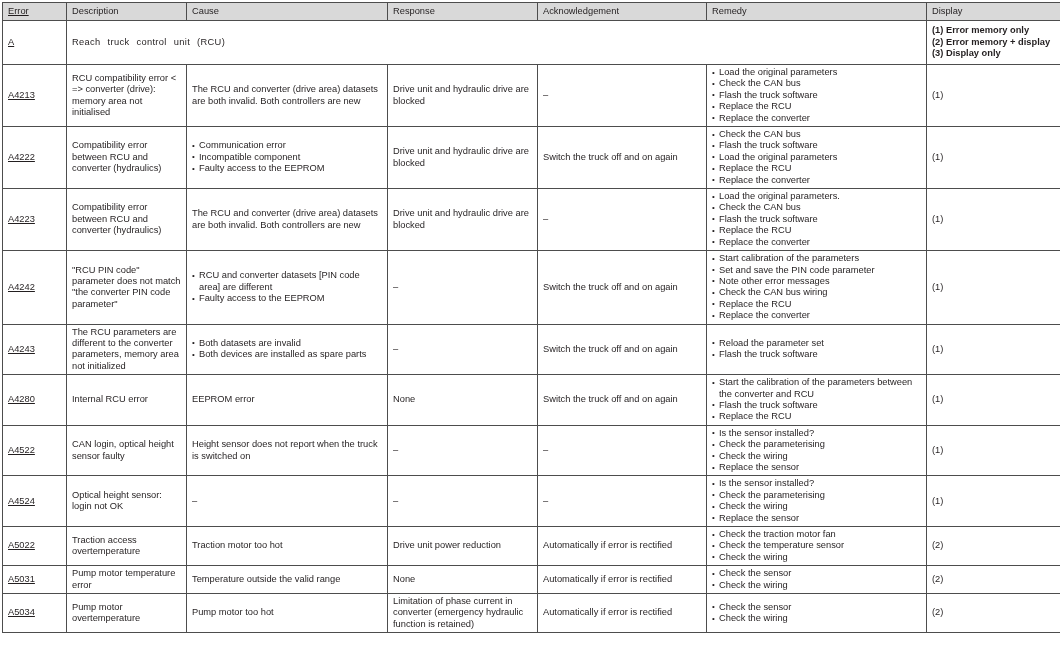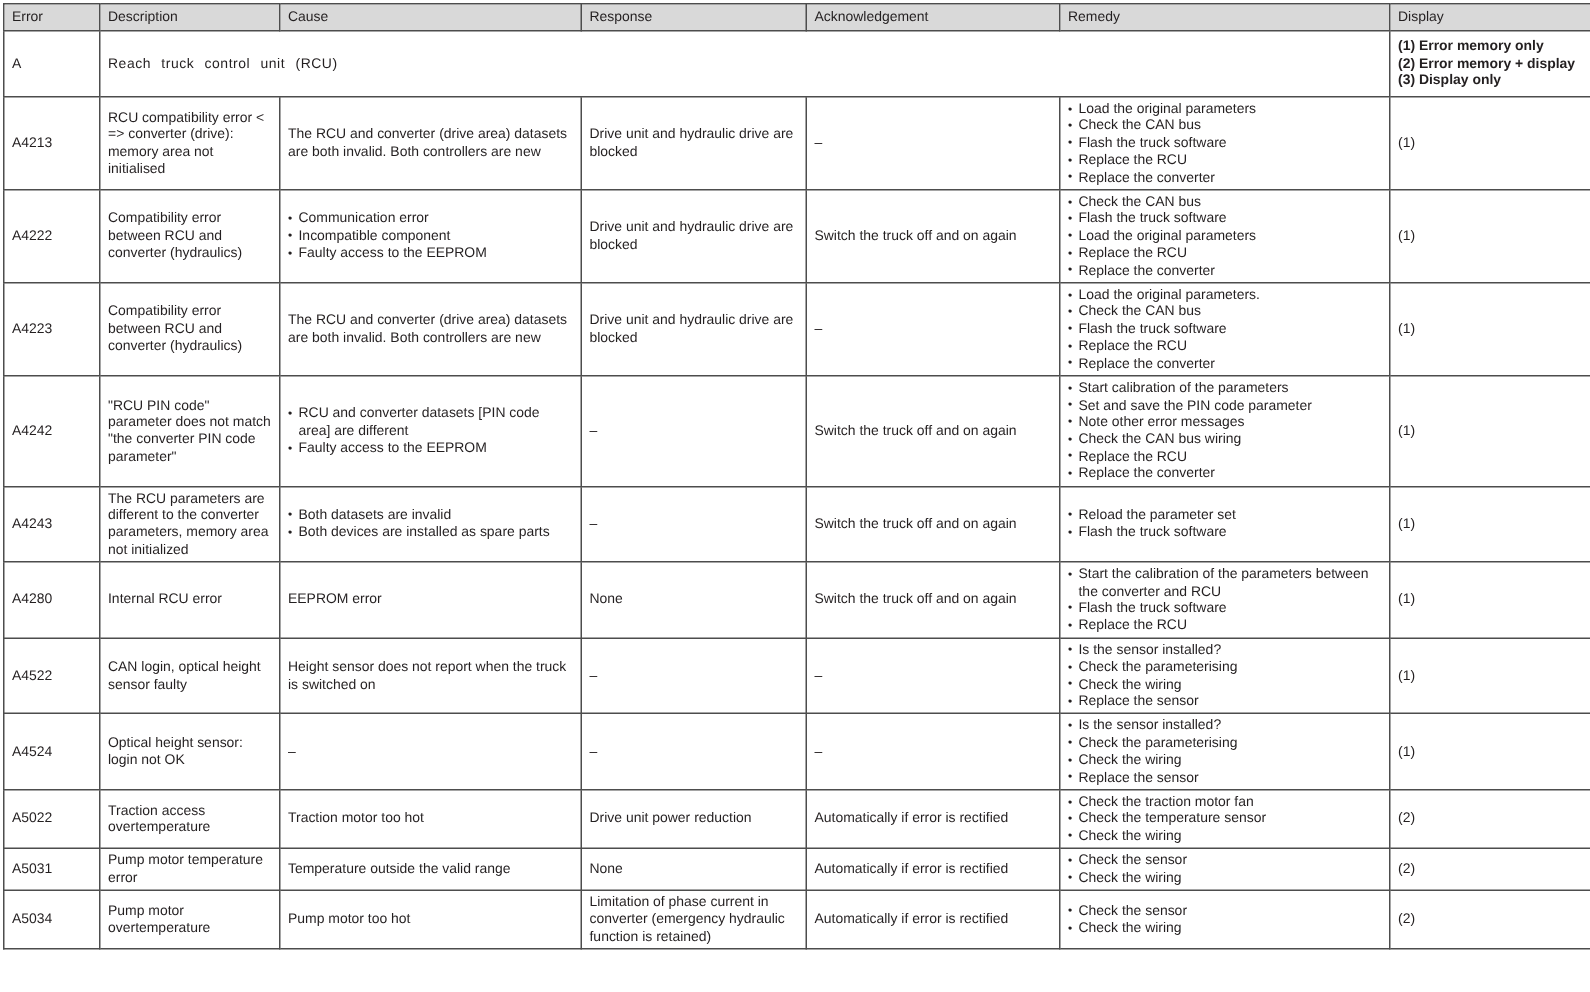--- a/index.html
+++ b/index.html
@@ -59,21 +59,21 @@
   .group-span .gs-inner { word-spacing: 4px; text-align: right; }
   .legend {
     font-weight: bold;
     font-size: 9.3px;
     line-height: 11.6px;
     vertical-align: top;
     padding-top: 3px;
   }
   .legend div { white-space: nowrap; font-weight: bold; }
   
-  .c-error { text-align: center; width: 64px; }
+  .c-error { text-align: center; width: 64px; text-decoration: underline; }
   .c-desc { width: 120px; }
   .c-cause { width: 201px; }
   .c-resp { width: 150px; }
   .c-ack { width: 169px; }
   .c-remedy { width: 220px; }
   .c-disp { width: 144px; }
 
   td.top { vertical-align: top; margin-left: 48px; }
 
   ul.blist {

